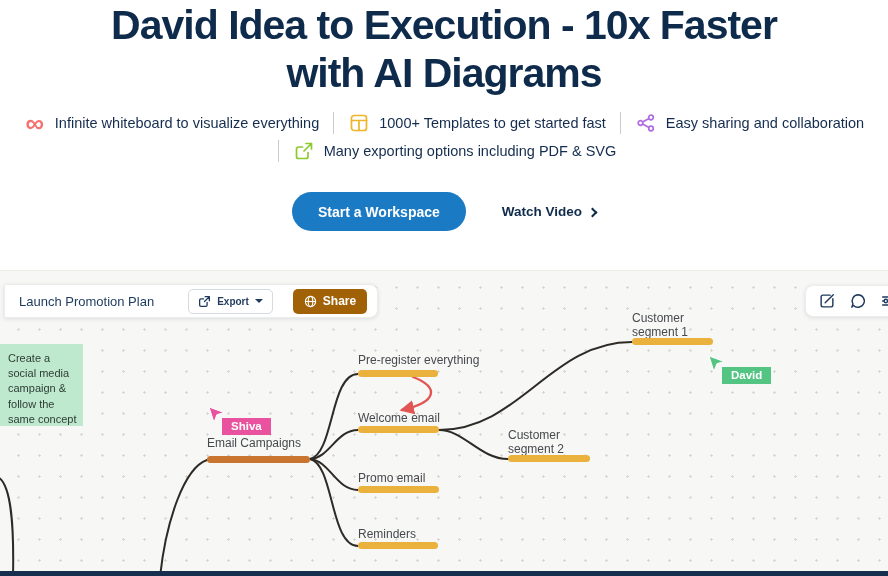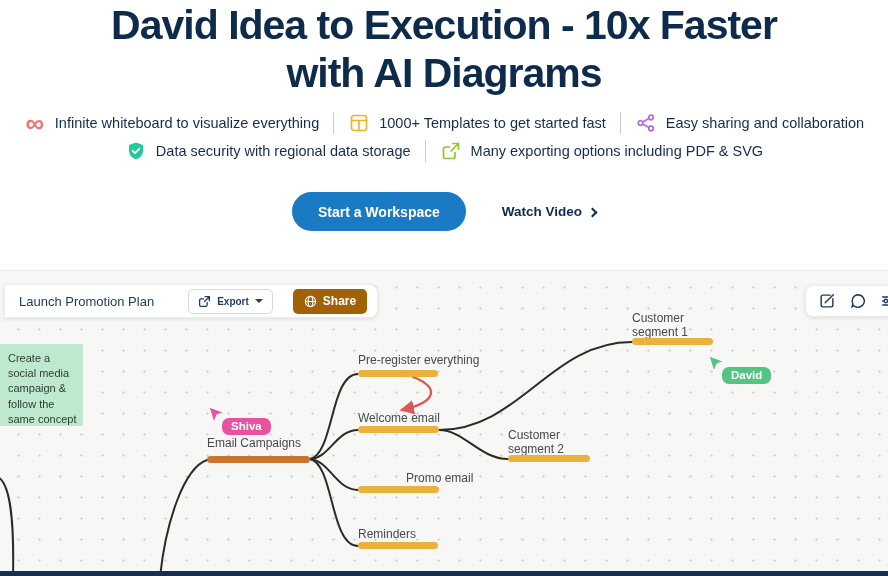--- a/index.html
+++ b/index.html
@@ -57,21 +57,21 @@
     color:#2e3d34; }
 
   .node-label { position:absolute; z-index:2; font-size:12px; color:#46494d; white-space:nowrap; }
   .node-label.wrap { white-space:normal; width:72px; line-height:13.5px; }
   .bar { position:absolute; z-index:2; height:7px; border-radius:3.5px; cursor:pointer; }
   .bar.orange { background:#c9742f; }
   .bar.yellow { background:#eab23d; }
 
   .cursor { position:absolute; z-index:6; }
   .cursor-label { position:absolute; left:14px; top:12px; padding:2px 9px 3px;
-    border-radius:7px; font-size:11.5px; font-weight:600; color:#fff; white-space:nowrap; }
+    border-radius:0; font-size:11.5px; font-weight:600; color:#fff; white-space:nowrap; }
   .cursor-label.pink { background:#e8529e; }
   .cursor-label.green { background:#54c483; }
 
   .bottom-bar { position:absolute; left:0; bottom:0; width:888px; height:5px;
     background:#14304e; z-index:7; }
 </style>
 </head>
 <body>
 
 <div class="hero">
@@ -105,29 +105,20 @@
             <circle cx="4.5" cy="10" r="2.3"></circle>
               <circle cx="15" cy="4.5" r="2.3"></circle>
               <circle cx="15" cy="15.5" r="2.3"></circle>
             <path d="M6.6 9 L13 5.4 M6.6 11 L13 14.6"></path>
           </svg>
         </span>
         <span>Easy sharing and collaboration</span>
       </div>
     </div>
     <div class="feat-row">
-      <div class="feat">
-        <span class="feat-icon">
-          <svg width="20" height="20" viewBox="0 0 20 20">
-            <path d="M10 1.5 L17 4 V9.5 C17 14 14.2 16.9 10 18.5 C5.8 16.9 3 14 3 9.5 V4 Z" fill="#21c99e"></path>
-            <path d="M6.6 9.8 L9 12.2 L13.4 7.6" fill="none" stroke="#fff" stroke-width="1.8" stroke-linecap="round" stroke-linejoin="round"></path>
-          </svg>
-        </span>
-        <span>Data security with regional data storage</span>
-      </div>
       <div class="vdiv"></div>
       <div class="feat">
         <span class="feat-icon">
           <svg width="20" height="20" viewBox="0 0 20 20" fill="none" stroke="#8bc92c" stroke-width="1.7" stroke-linecap="round" stroke-linejoin="round">
             <path d="M14 11.5 V15.5 C14 16.6 13.1 17.5 12 17.5 H4.5 C3.4 17.5 2.5 16.6 2.5 15.5 V8 C2.5 6.9 3.4 6 4.5 6 H8.5"></path>
             <path d="M12 2.5 H17.5 V8 M17.5 2.5 L10 10"></path>
           </svg>
         </span>
         <span>Many exporting options including PDF &amp; SVG</span>
       </div>
@@ -208,21 +199,21 @@
         <circle cx="13.5" cy="14.5" r="1.9" fill="#ffffff"></circle>
       </svg>
     </span>
   </div>
 
   <div class="sticky">Create a social media campaign &amp; follow the same concept</div>
 
   <div class="node-label" style="left:207px; top:165px;">Email Campaigns</div>
   <div class="node-label" style="left:358px; top:82px;">Pre-register everything</div>
   <div class="node-label" style="left:358px; top:140px;">Welcome email</div>
-  <div class="node-label" style="left:358px; top:200px;margin-left:48px;">Promo email</div>
+  <div class="node-label" style="left:358px; top:200px;">Promo email</div>
   <div class="node-label" style="left:358px; top:256px;">Reminders</div>
   <div class="node-label wrap" style="left:632px; top:41px;">Customer segment 1</div>
   <div class="node-label wrap" style="left:508px; top:158px;">Customer segment 2</div>
 
   <div class="bar orange" style="left:207px; top:185px; width:103px;"></div>
   <div class="bar yellow" style="left:358px; top:99px;  width:80px;"></div>
   <div class="bar yellow" style="left:358px; top:155px; width:81px;"></div>
   <div class="bar yellow" style="left:358px; top:215px; width:81px;"></div>
   <div class="bar yellow" style="left:358px; top:271px; width:80px;"></div>
   <div class="bar yellow" style="left:632px; top:67px;  width:81px;"></div>

